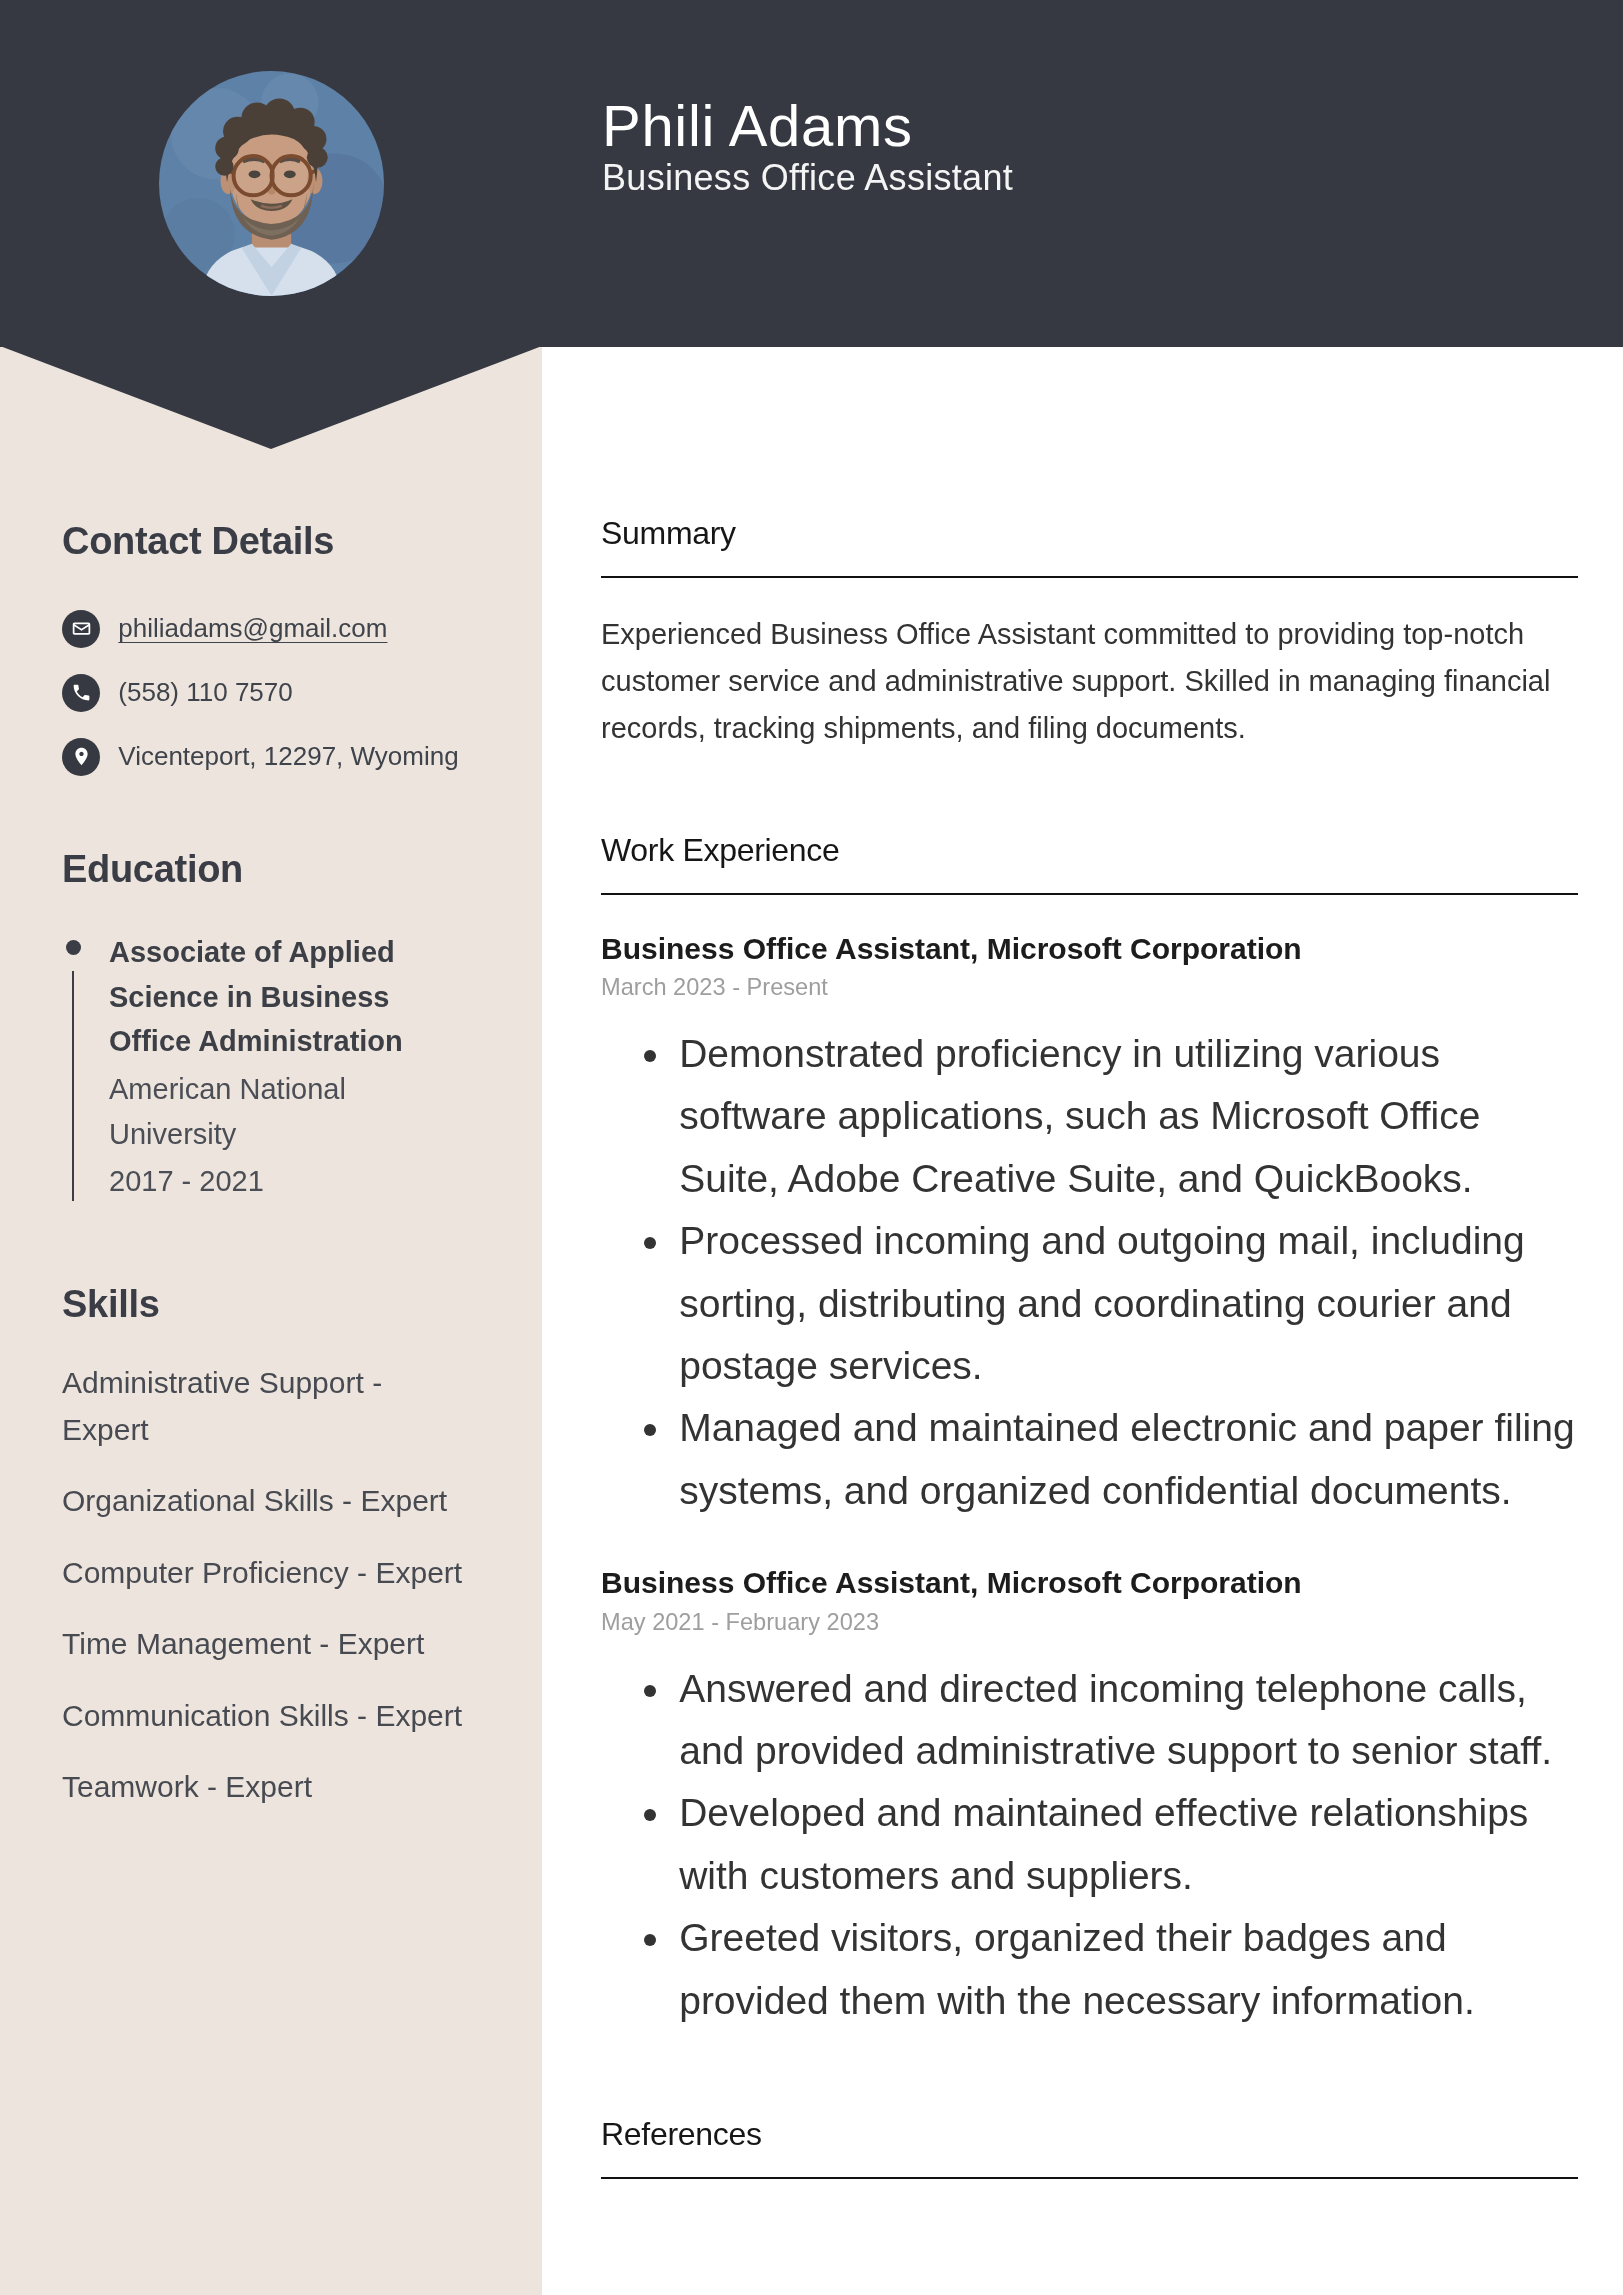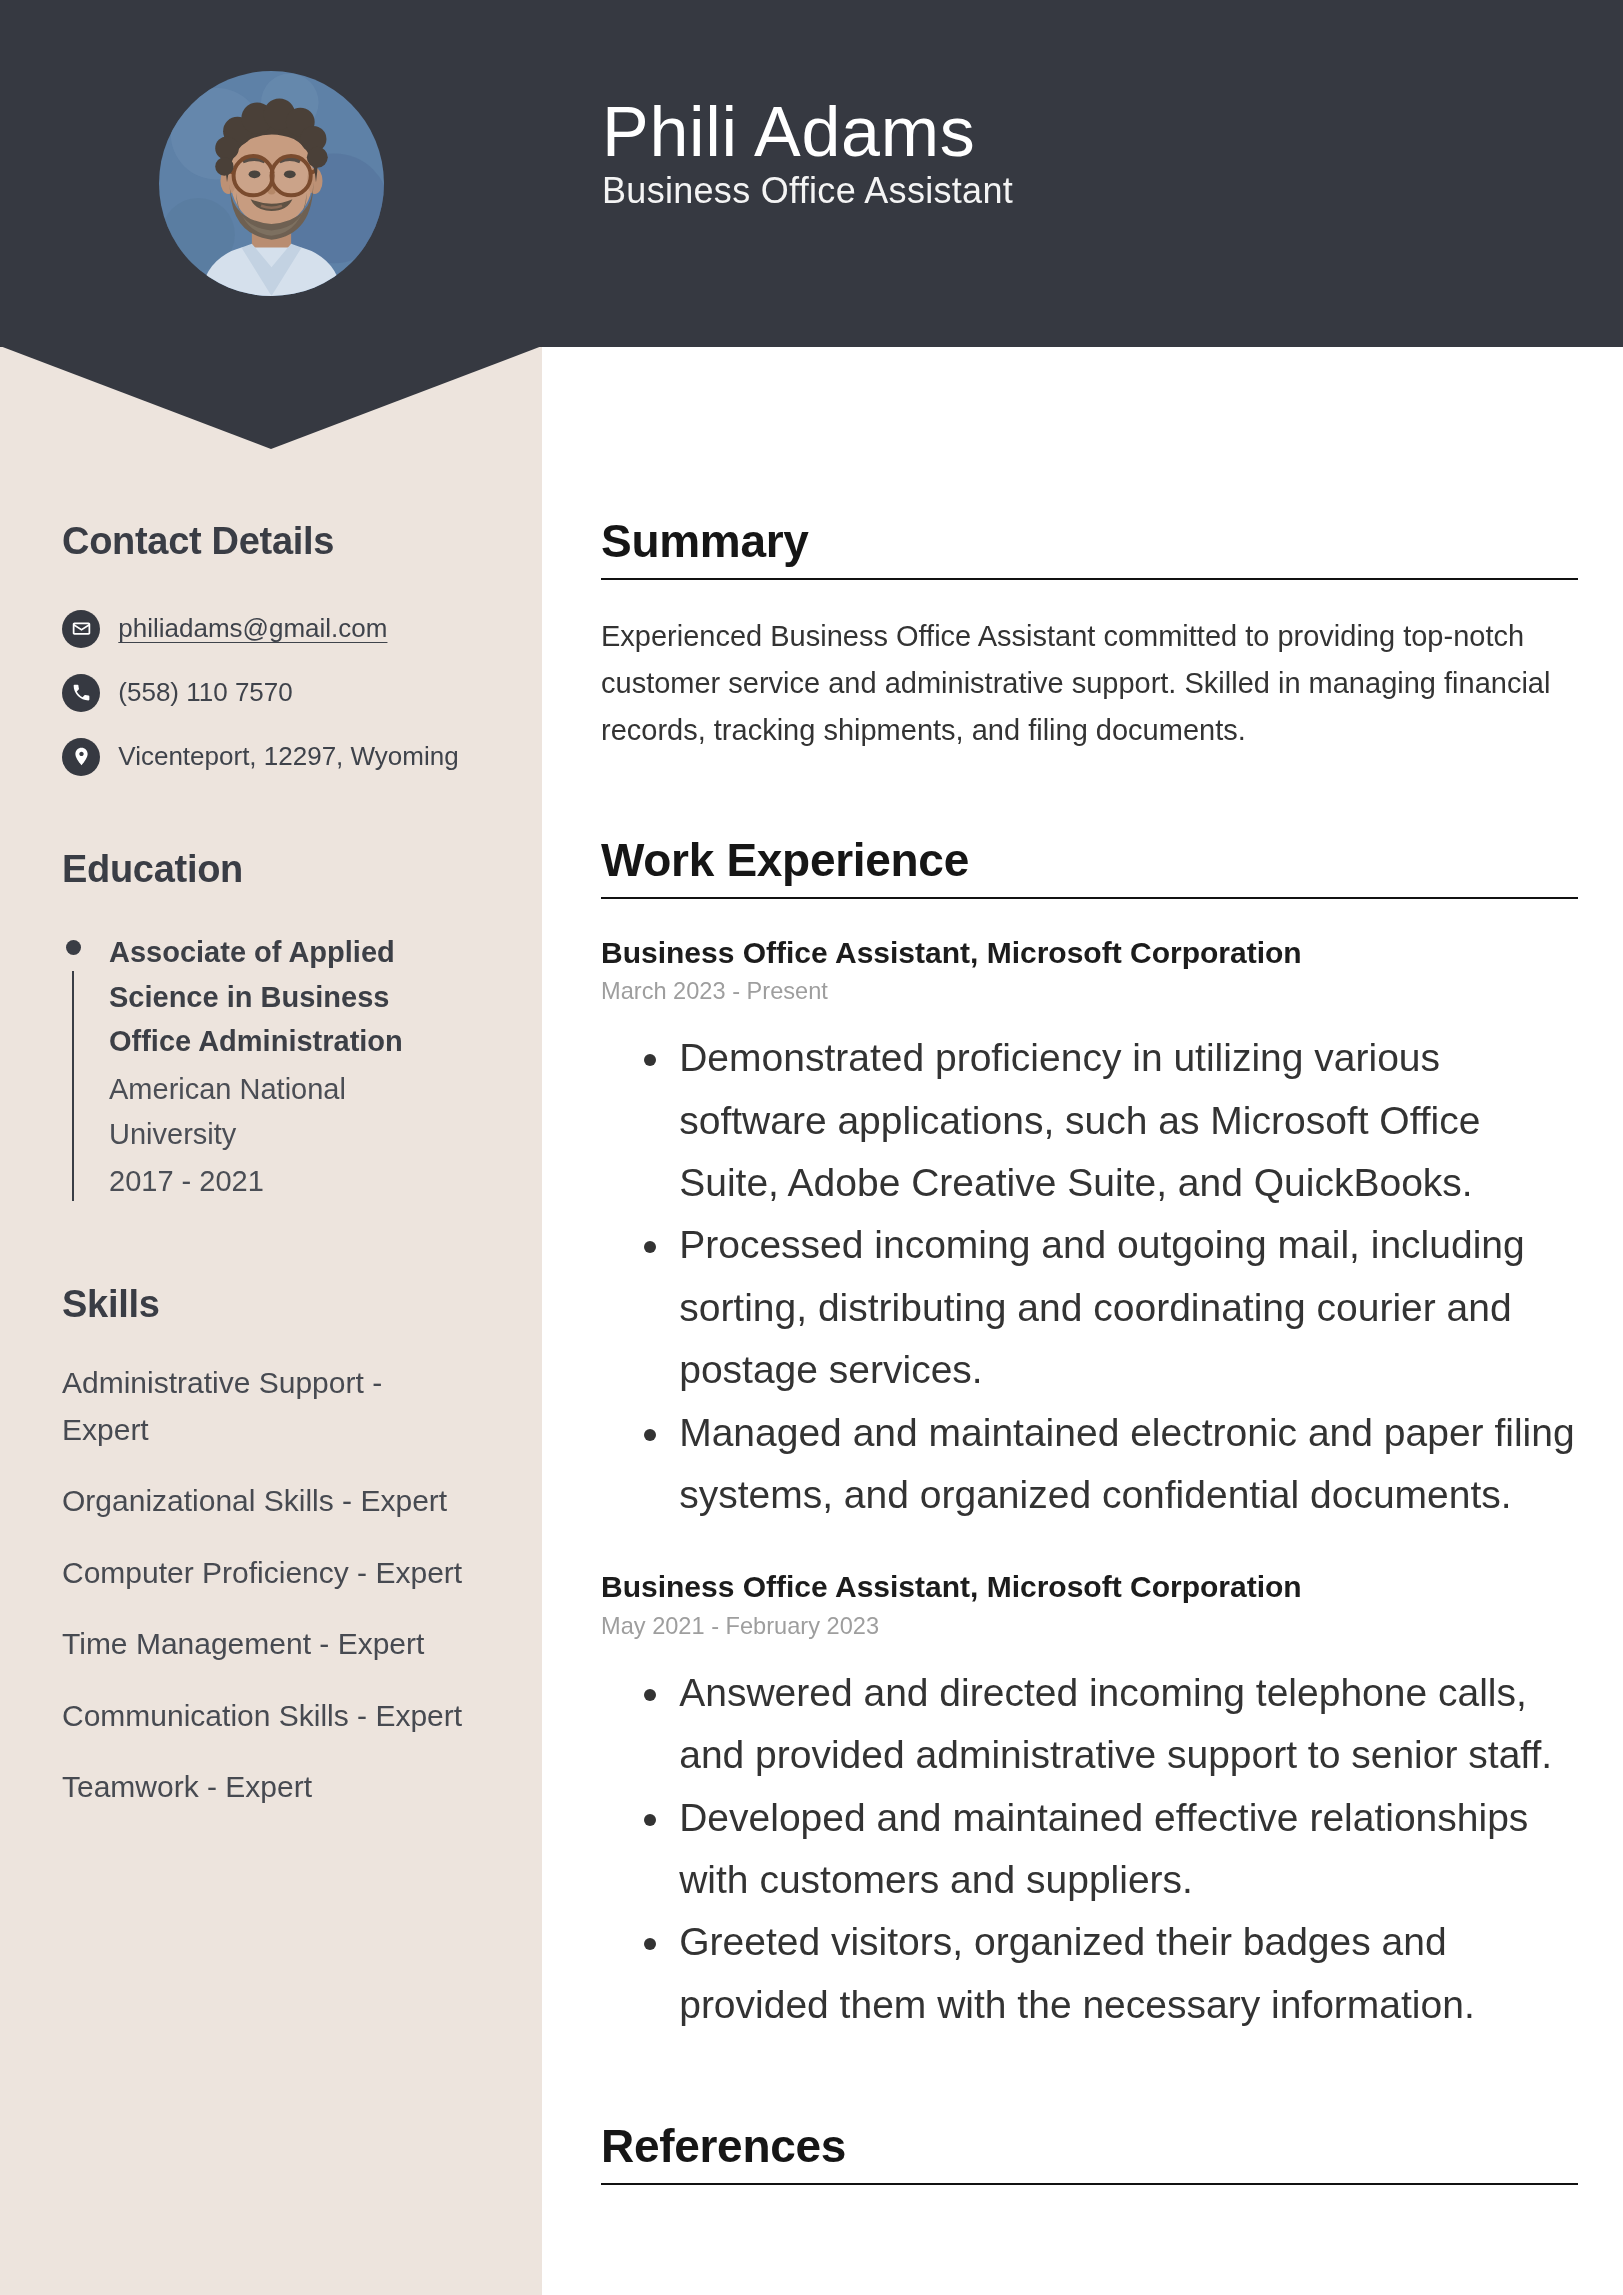--- a/index.html
+++ b/index.html
@@ -20,21 +20,21 @@
     background:#363941;z-index:3;
     clip-path:polygon(0 0,100% 0,50% 100%);
   }
   .photo{
     position:absolute;left:159px;top:71px;width:225px;height:225px;
     border-radius:50%;overflow:hidden;z-index:4;
   }
   .photo svg{display:block;width:100%;height:100%;}
   .header-text{position:absolute;left:602px;top:96px;z-index:4;}
   .name{
-    color:#ffffff;font-size:70px;font-weight:300;line-height:1.05;
+    color:#ffffff;font-size:58px;font-weight:300;line-height:1.05;
     letter-spacing:0.7px;
   }
   .job-headline{
     color:#f4f4f4;font-size:36px;font-weight:300;
     letter-spacing:0.3px;
   }
   
   .sidebar{
     position:absolute;left:0;top:346px;width:542px;height:1949px;
     background:#ede4dd;z-index:1;
@@ -72,22 +72,22 @@
   .skills-block{margin-top:80px;}
   .skills-list{margin-top:34px;}
   .skill{font-size:30px;color:#474a51;line-height:1.55;margin-bottom:25px;}
   
   .main{
     position:absolute;left:542px;top:346px;width:1081px;height:1949px;
     background:#ffffff;z-index:1;box-sizing:border-box;
     padding:169px 45px 0 59px;
   }
   .main-heading{
-    font-size:46px;font-weight:700;color:#161616;line-height:1.15;
-    padding-bottom:10px;border-bottom:2.6px solid #111111;
+    font-size:32px;font-weight:400;color:#161616;line-height:1.15;
+    padding-bottom:24px;border-bottom:2.6px solid #111111;
     letter-spacing:-0.3px;
   }
   .summary-text{
     margin-top:33px;font-size:29px;color:#333333;line-height:1.62;
   }
   .work-block{margin-top:80px;}
   .job{margin-top:34px;}
   .job + .job{margin-top:41px;}
   .job-title{font-size:30px;font-weight:700;color:#1c1c1c;line-height:1.3;}
   .job-dates{margin-top:6.5px;font-size:23.6px;color:#9e9e9e;}

